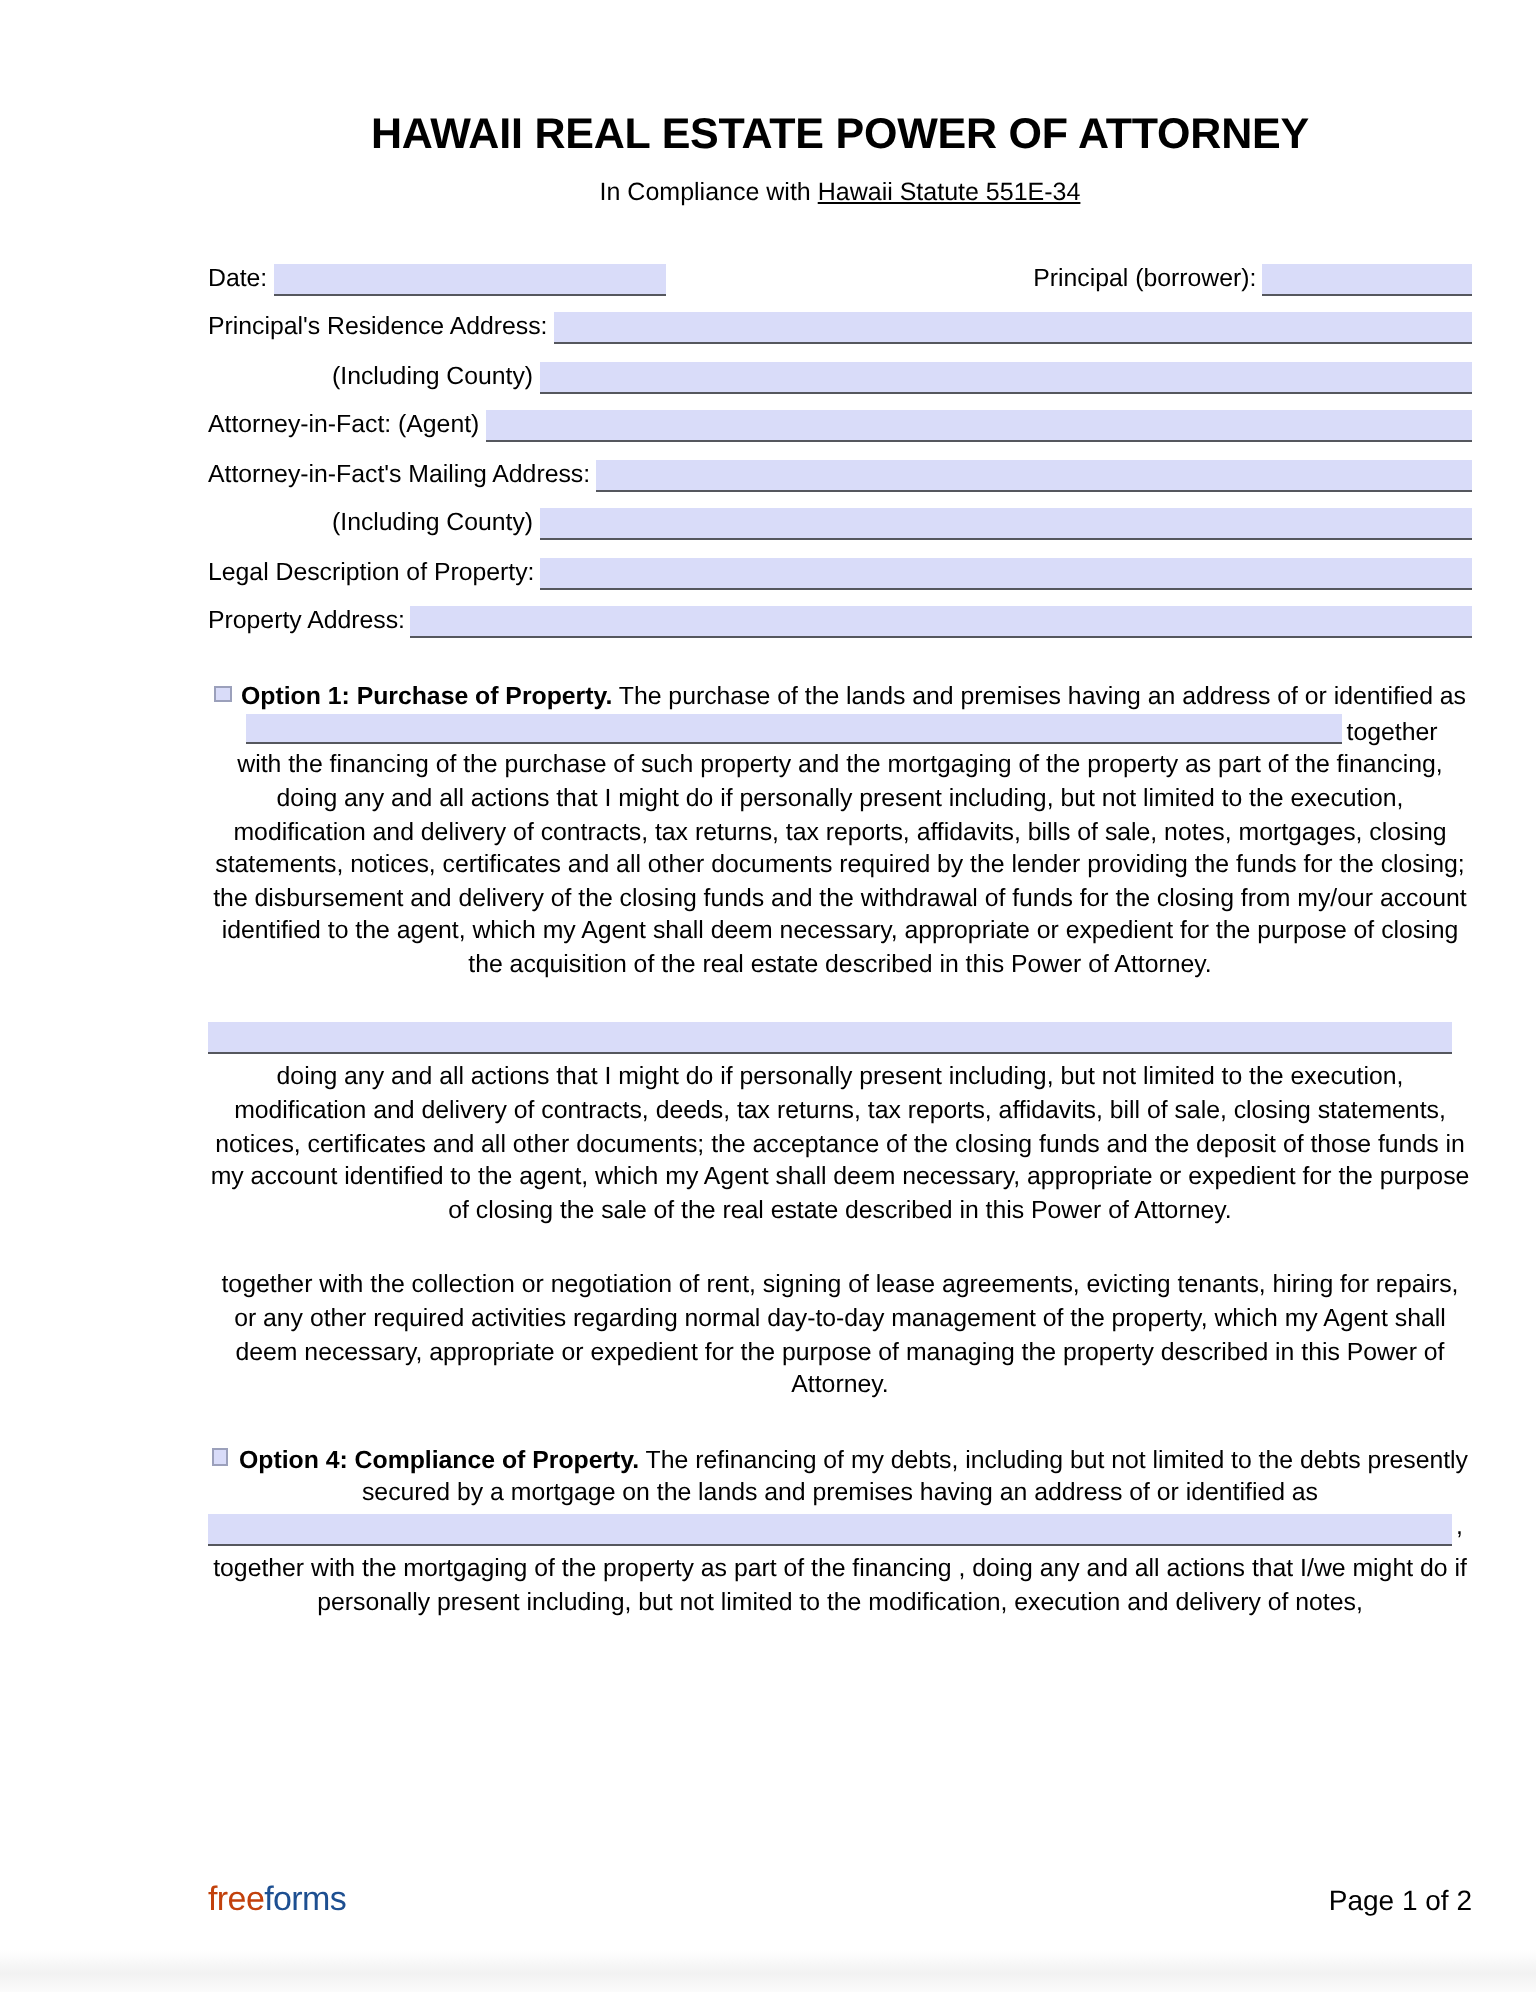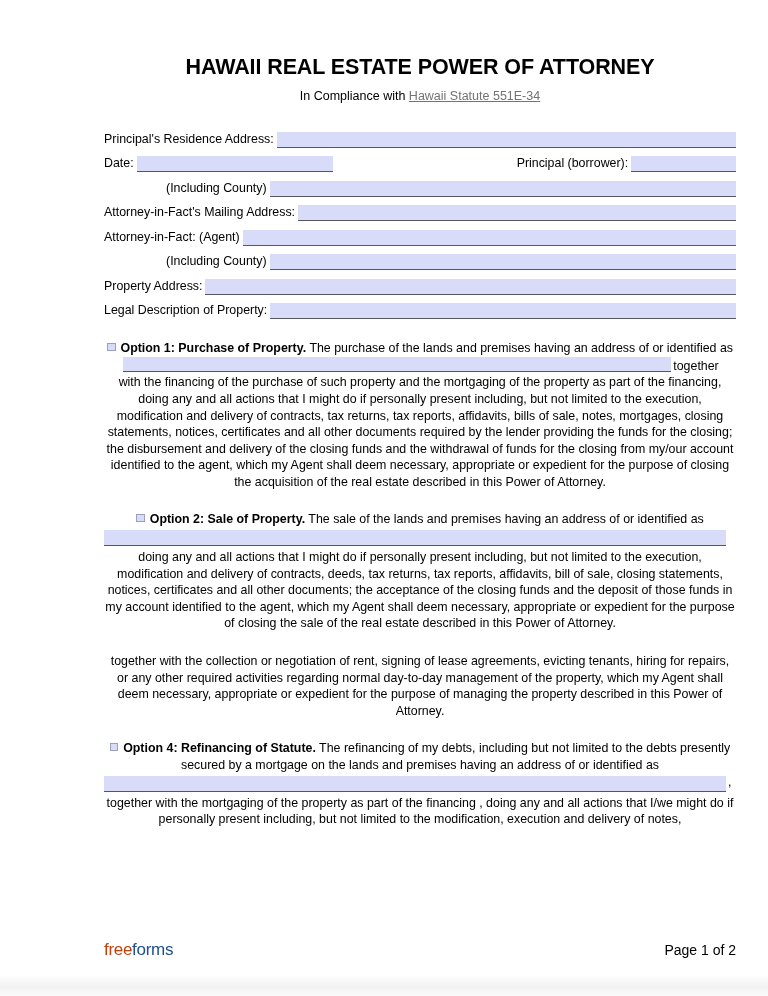--- a/index.html
+++ b/index.html
@@ -51,21 +51,21 @@
     padding-top: 56px;
     line-height: 1.1;
   }
   .doc-subtitle {
     text-align: center;
     font-size: 12.5px;
     margin: 0;
     padding-top: 9px;
   }
   .doc-subtitle a {
-    color: #737373;
+    color: #000000;
     text-decoration: underline;
   }
 
   
   .field-block {
     margin-top: 29px;
   }
   .frow {
     display: flex;
     align-items: flex-end;
@@ -183,83 +183,82 @@
 <div class="page">
   <div class="content">
 
     <h1 class="doc-title">HAWAII REAL ESTATE POWER OF ATTORNEY</h1>
 
     <p class="doc-subtitle"><span>In Compliance with </span><a href="#">Hawaii Statute 551E-34</a></p>
 
     <div class="field-block">
 
       <div class="frow">
-        <span class="flabel">Principal's Residence Address:</span>
-        <span class="fblank"></span>
-      </div>
-
-      <div class="frow">
         <span class="flabel">Date:</span>
         <span class="fblank fixed-date"></span>
         <span class="spacer-mid"></span>
         <span class="flabel">Principal (borrower):</span>
         <span class="fblank"></span>
       </div>
 
       <div class="frow">
+        <span class="flabel">Principal's Residence Address:</span>
+        <span class="fblank"></span>
+      </div>
+
+      <div class="frow">
         <span class="flabel indent">(Including County)</span>
         <span class="fblank"></span>
       </div>
 
       <div class="frow">
+        <span class="flabel">Attorney-in-Fact: (Agent)</span>
+        <span class="fblank"></span>
+      </div>
+
+      <div class="frow">
         <span class="flabel">Attorney-in-Fact's Mailing Address:</span>
         <span class="fblank"></span>
       </div>
 
       <div class="frow">
-        <span class="flabel">Attorney-in-Fact: (Agent)</span>
-        <span class="fblank"></span>
-      </div>
-
-      <div class="frow">
         <span class="flabel indent">(Including County)</span>
         <span class="fblank"></span>
       </div>
 
       <div class="frow">
+        <span class="flabel">Legal Description of Property:</span>
+        <span class="fblank"></span>
+      </div>
+
+      <div class="frow">
         <span class="flabel">Property Address:</span>
-        <span class="fblank"></span>
-      </div>
-
-      <div class="frow">
-        <span class="flabel">Legal Description of Property:</span>
         <span class="fblank"></span>
       </div>
 
     </div>
 
 
     <div class="option">
       <p><span class="cbox"></span><span class="opt-title">Option 1: Purchase of Property.</span><span> The purchase of the lands and premises having an address of or identified as</span>
         <span class="inline-blank w-opt1"></span><span>together</span></p>
       <p>with the financing of the purchase of such property and the mortgaging of the property as part of the financing, doing any and all actions that I might do if personally present including, but not limited to the execution, modification and delivery of contracts, tax returns, tax reports, affidavits, bills of sale, notes, mortgages, closing statements, notices, certificates and all other documents required by the lender providing the funds for the closing; the disbursement and delivery of the closing funds and the withdrawal of funds for the closing from my/our account identified to the agent, which my Agent shall deem necessary, appropriate or expedient for the purpose of closing the acquisition of the real estate described in this Power of Attorney.</p>
     </div>
 
     <div class="option">
-      <p><span class="cbox"></span><span class="opt-title">Option 2: Sale of Property.</span><span> The sale of the lands and premises having an address of or identified as</span></p>
       <span class="line-blank w-opt2"></span>
       <p>doing any and all actions that I might do if personally present including, but not limited to the execution, modification and delivery of contracts, deeds, tax returns, tax reports, affidavits, bill of sale, closing statements, notices, certificates and all other documents; the acceptance of the closing funds and the deposit of those funds in my account identified to the agent, which my Agent shall deem necessary, appropriate or expedient for the purpose of closing the sale of the real estate described in this Power of Attorney.</p>
     </div>
 
     <div class="option">
       <p>together with the collection or negotiation of rent, signing of lease agreements, evicting tenants, hiring for repairs, or any other required activities regarding normal day-to-day management of the property, which my Agent shall deem necessary, appropriate or expedient for the purpose of managing the property described in this Power of Attorney.</p>
     </div>
 
     <div class="option">
-      <p><span class="cbox"></span><span class="opt-title">Option 4: Refinancing of Statute.</span><span> The refinancing of my debts, including but not limited to the debts presently secured by a mortgage on the lands and premises having an address of or identified as</span></p>
+      <p><span class="cbox"></span><span class="opt-title">Option 4: Compliance of Property.</span><span> The refinancing of my debts, including but not limited to the debts presently secured by a mortgage on the lands and premises having an address of or identified as</span></p>
       <div class="blank-wrap">
         <span class="line-blank w-opt4"></span>
         <span class="trailing-comma">,</span>
       </div>
       <p>together with the mortgaging of the property as part of the financing , doing any and all actions that I/we might do if personally present including, but not limited to the modification, execution and delivery of notes,</p>
     </div>
 
   </div>
 
   <div class="footer">

